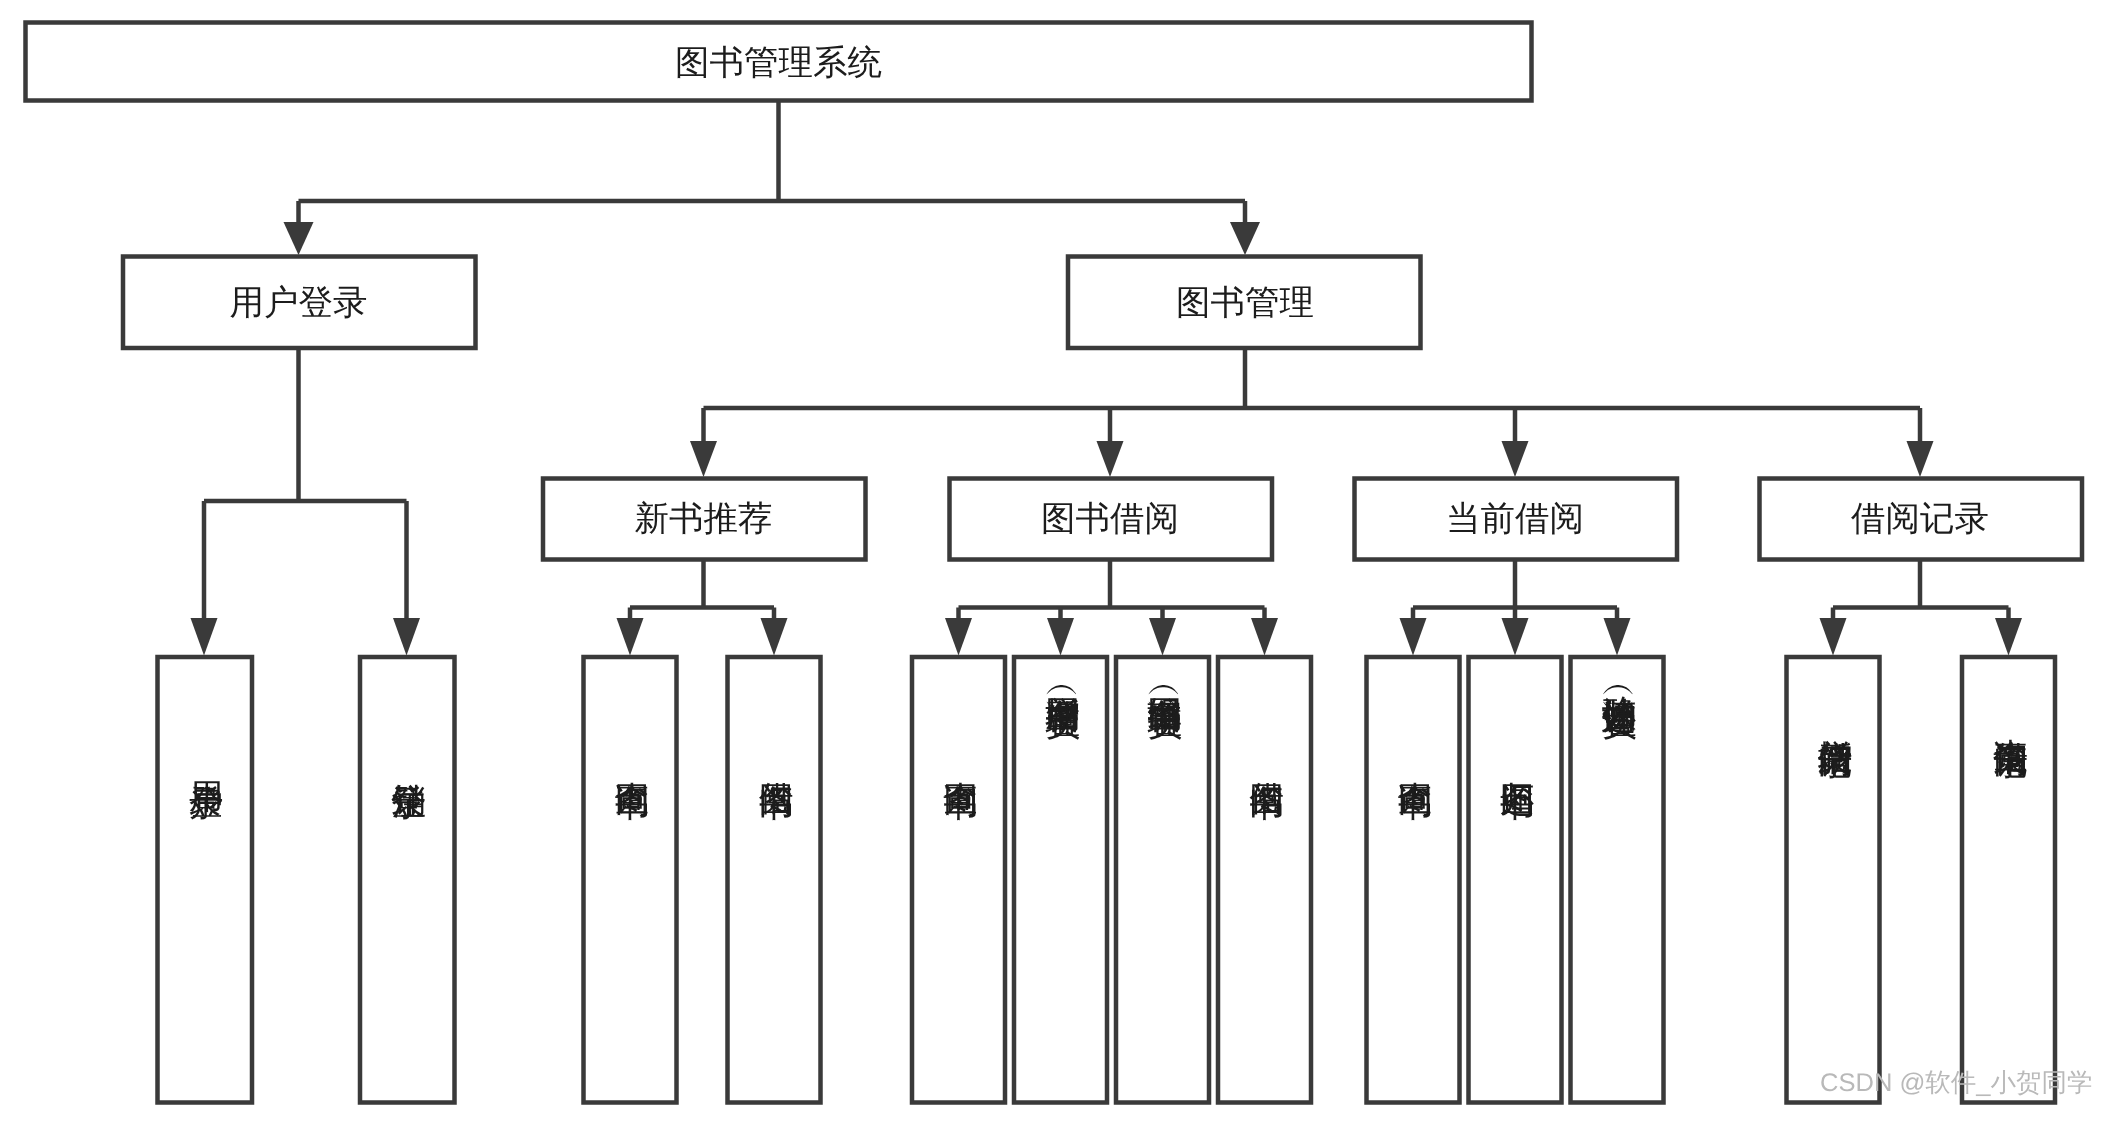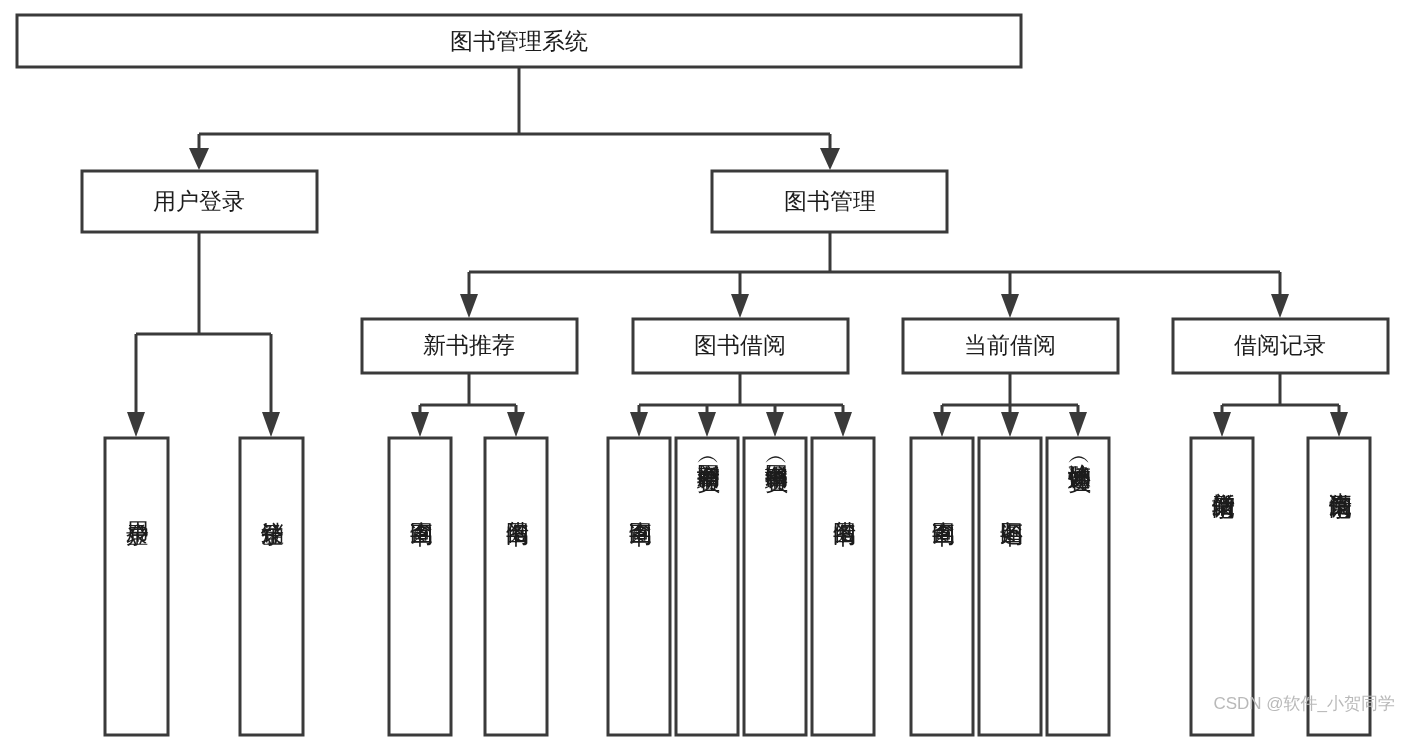--- a/index.html
+++ b/index.html
@@ -53,21 +53,21 @@
   }
   .label-v {
     font-size: 23px;
     writing-mode: vertical-rl;
     text-orientation: upright;
     letter-spacing: 1px;
   }
   .watermark {
     position: absolute;
     right: 10px;
-    bottom: 24px;
+    bottom: 6px;
     font-family: "Liberation Sans", "DejaVu Sans", sans-serif;
     font-size: 17px;
     color: #b9b9b9;
     white-space: nowrap;
     pointer-events: none;
     user-select: none;
   }
 </style>
 </head>
 <body>

